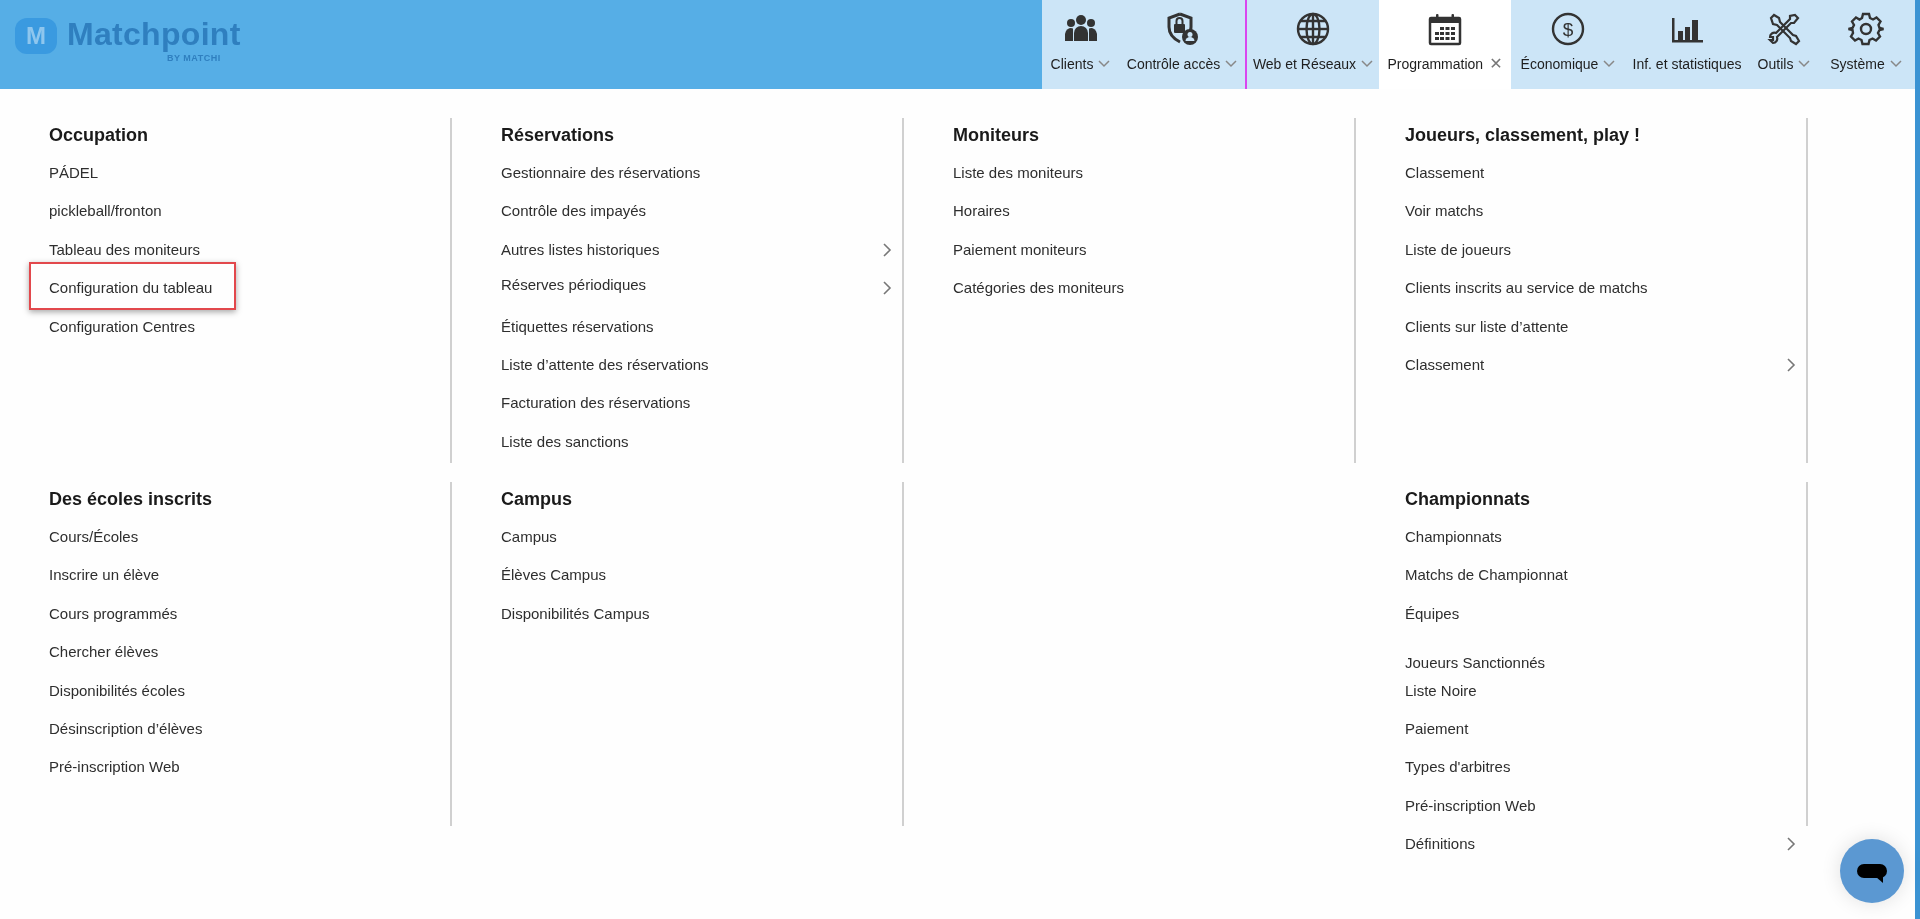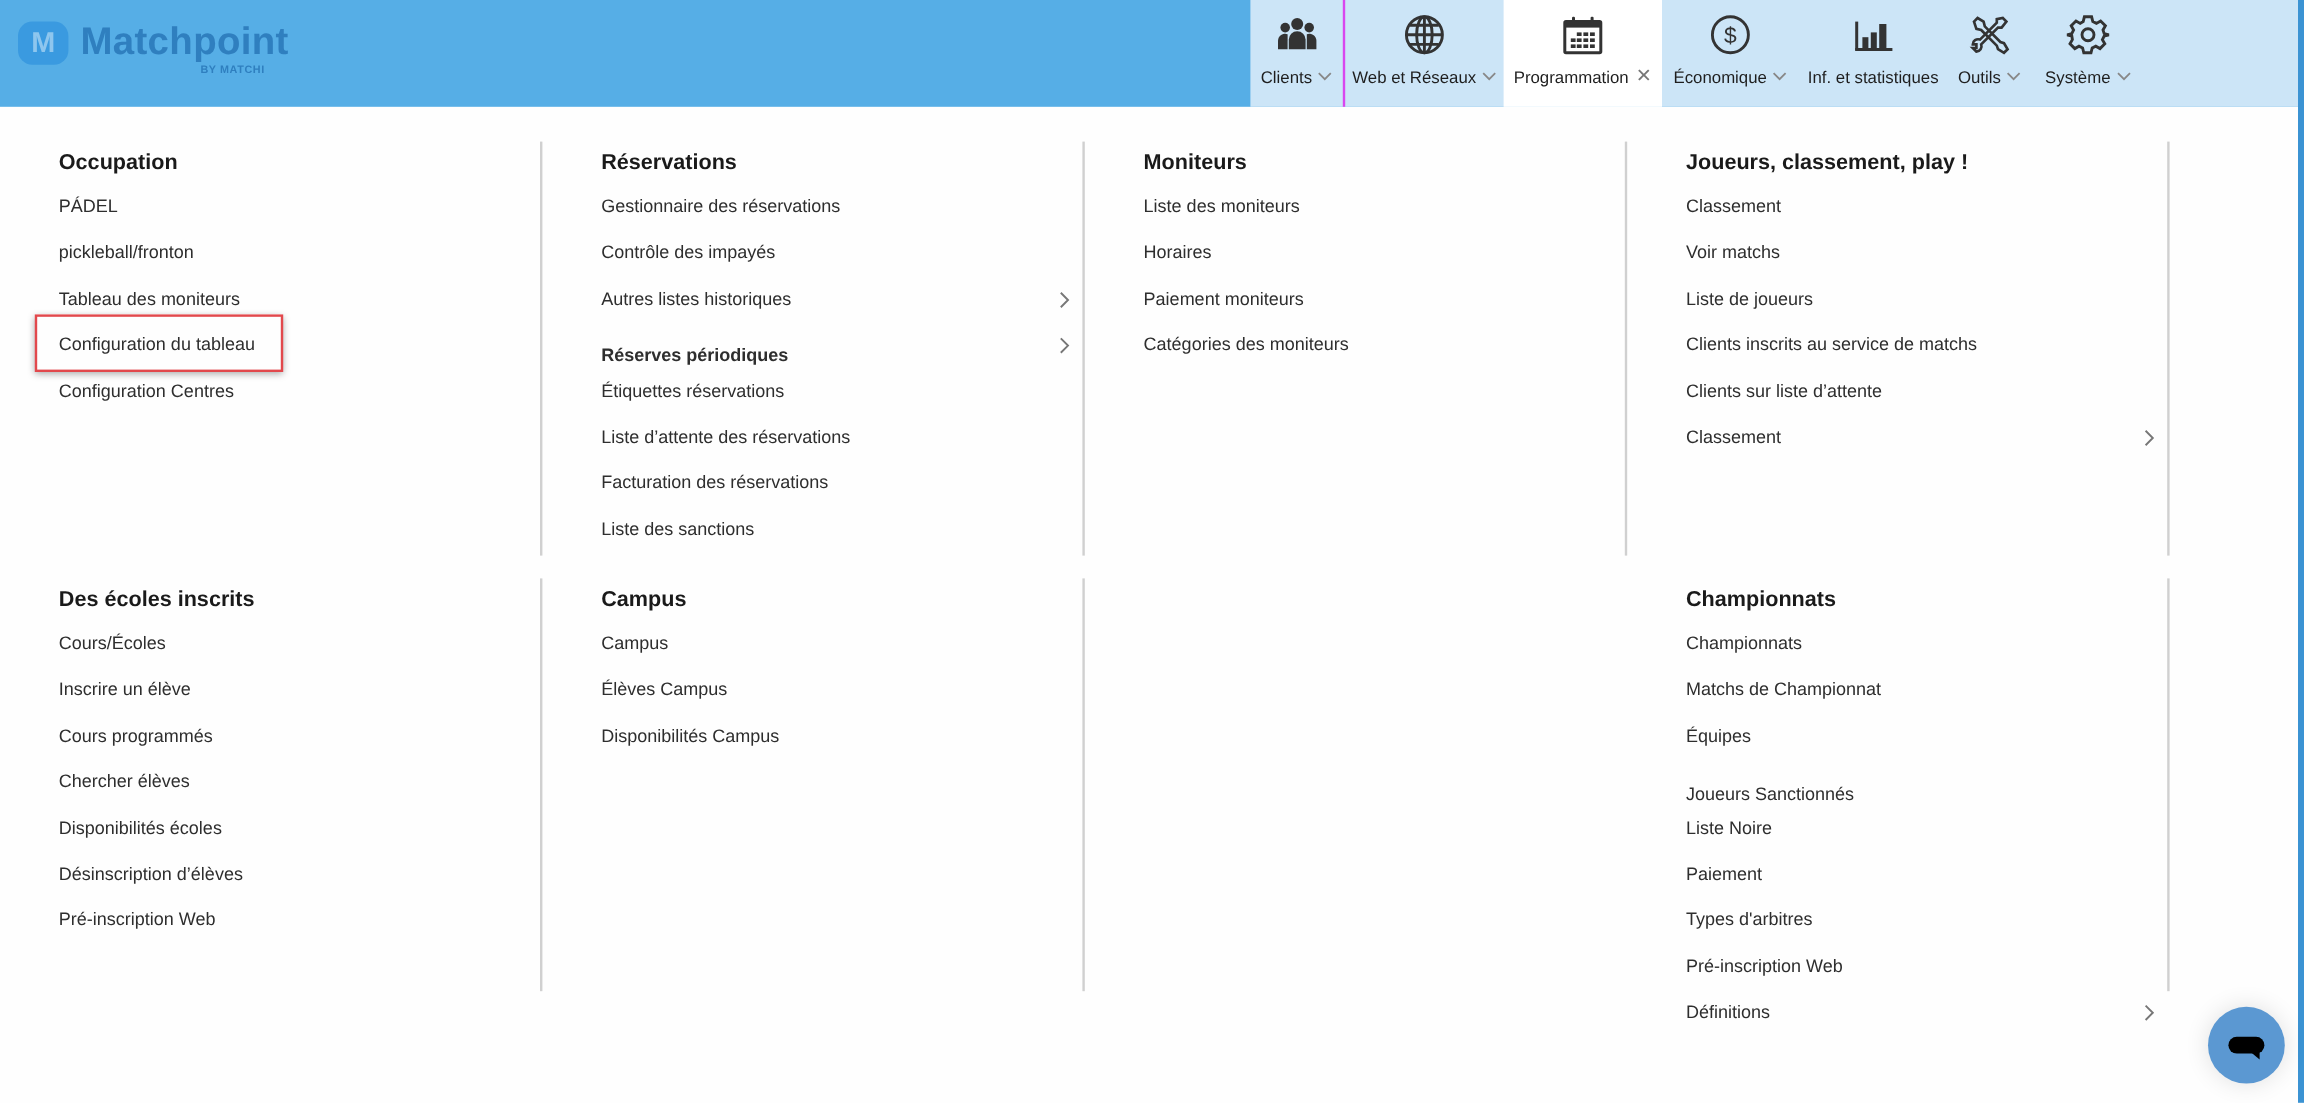--- a/index.html
+++ b/index.html
@@ -56,20 +56,39 @@
           </svg>
       </div>
       <div class="nav-label">
           <span>Clients</span>
           <svg class="nav-caret" viewBox="0 0 12 8">
             <path d="M1 1l5 5 5-5" fill="none" stroke="#888" stroke-width="1.5"></path>
           </svg>
         </div>
     </div>
 
+    <div class="nav-item" style="width:126px">
+      <div class="nav-icon">
+        <svg viewBox="0 0 36 36">
+            <path d="M16 3l11 4v9c0 3-1 6-3 8" fill="none" stroke="#333" stroke-width="3"></path>
+            <path d="M16 3L5 7v9c0 7 5 12 11 15" fill="none" stroke="#333" stroke-width="3"></path>
+            <rect x="10" y="13" width="11" height="9" rx="1" fill="#333"></rect>
+            <path d="M12.5 13v-3a3 3 0 0 1 6 0v3" fill="none" stroke="#333" stroke-width="2"></path>
+            <circle cx="26" cy="26" r="8" fill="#333"></circle>
+            <circle cx="26" cy="23.5" r="2.5" fill="#cce5f7"></circle>
+            <path d="M21.5 30a4.5 4 0 0 1 9 0z" fill="#cce5f7"></path>
+          </svg>
+      </div>
+      <div class="nav-label">
+          <span>Contrôle accès</span>
+          <svg class="nav-caret" viewBox="0 0 12 8">
+            <path d="M1 1l5 5 5-5" fill="none" stroke="#888" stroke-width="1.5"></path>
+          </svg>
+        </div>
+    </div>
 
     <div class="nav-item sep" style="width:134px">
       <div class="nav-icon">
         <svg viewBox="0 0 36 36">
             <g fill="none" stroke="#333" stroke-width="2.4">
               <circle cx="18" cy="18" r="15"></circle>
               <ellipse cx="18" cy="18" rx="6.5" ry="15"></ellipse>
               <line x1="18" y1="3" x2="18" y2="33"></line>
               <line x1="3" y1="18" x2="33" y2="18"></line>
               <path d="M6 10h24M6 26h24"></path>
@@ -194,21 +213,21 @@
     </div>
     <div class="col" style="left: 452px; top: 29px; height: 345px;">
       <div class="divider" style="height: 345px;"></div>
       <div class="col-title" style="top: 7px;">Réservations</div>
       <div class="col-item" style="top: 46px;">Gestionnaire des réservations</div>
       <div class="col-item" style="top: 84.4px;">Contrôle des impayés</div>
       <div class="col-item" style="top: 122.8px;">Autres listes historiques</div>
       <svg class="chev" viewBox="0 0 10 16" style="top: 123.8px;">
         <path d="M2 2l6 6-6 6" fill="none" stroke="#777" stroke-width="1.6"></path>
       </svg>
-      <div class="col-item" style="top: 170px; font-weight: bold;">Réserves périodiques</div>
+      <div class="col-item" style="top: 158px;">Réserves périodiques</div>
       <svg class="chev" viewBox="0 0 10 16" style="top: 162.2px;">
         <path d="M2 2l6 6-6 6" fill="none" stroke="#777" stroke-width="1.6"></path>
       </svg>
       <div class="col-item" style="top: 199.6px;">Étiquettes réservations</div>
       <div class="col-item" style="top: 238px;">Liste d’attente des réservations</div>
       <div class="col-item" style="top: 276.4px;">Facturation des réservations</div>
       <div class="col-item" style="top: 314.8px;">Liste des sanctions</div>
     </div>
     <div class="col" style="left: 904px; top: 29px; height: 345px;">
       <div class="divider" style="height: 345px;"></div>

